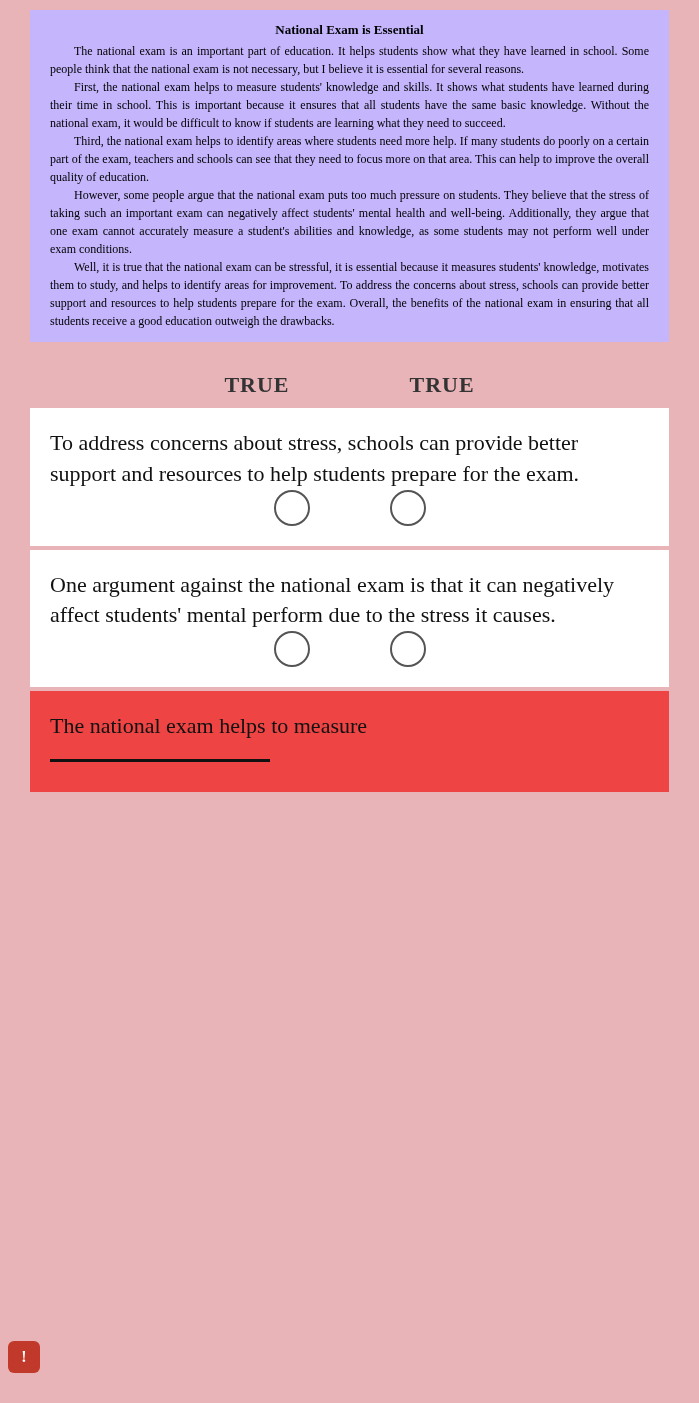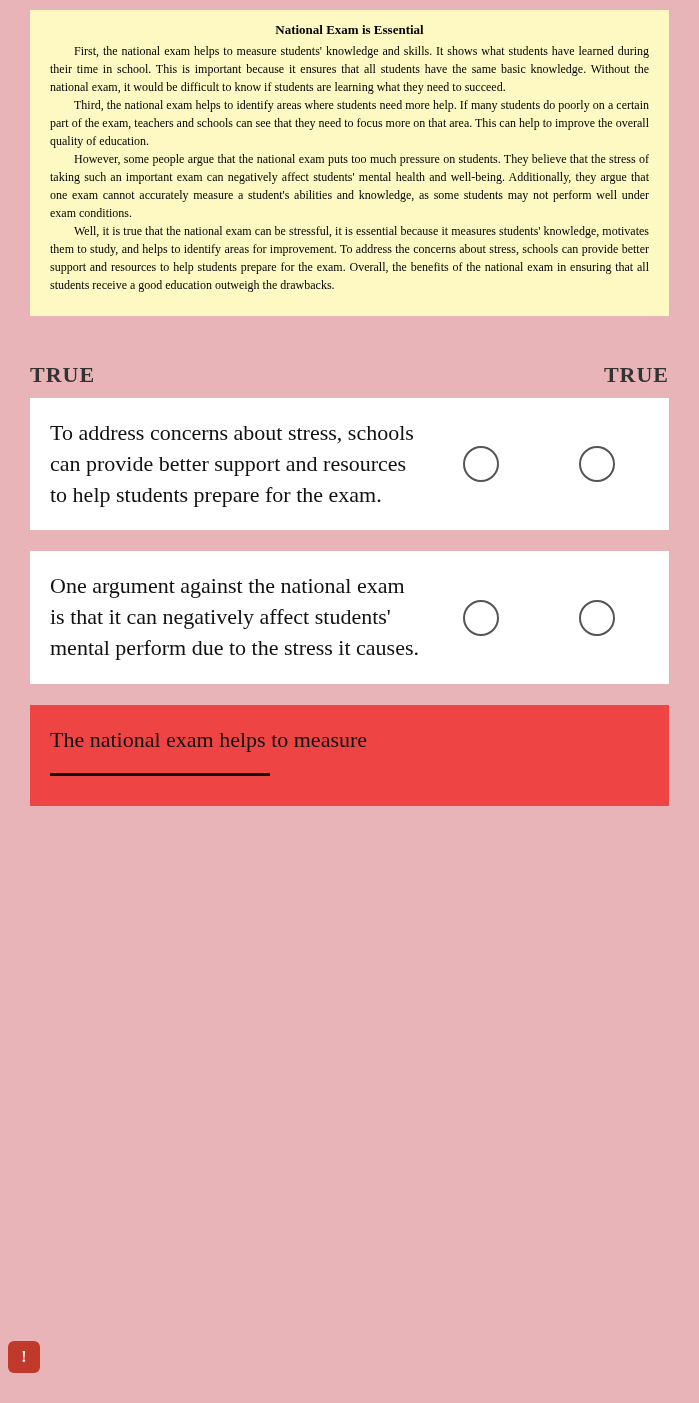--- a/index.html
+++ b/index.html
@@ -17,23 +17,23 @@
       justify-content: center;
     }
 
     .page-container {
       width: 699px;
       background-color: #e8b4b8;
       padding: 10px 30px 20px 30px;
     }
 
     .article-box {
-      background-color: #fef9c3;
-      padding: 12px 20px 22px 20px;
-      margin-bottom: 36px;
+      background-color: #c4b5fd;
+      padding: 12px 20px 12px 20px;
+      margin-bottom: 20px;
     }
 
     .article-title {
       text-align: center;
       font-weight: bold;
       font-size: 13px;
       margin-bottom: 4px;
     }
 
     .article-body {
@@ -42,36 +42,36 @@
       text-align: justify;
     }
 
     .article-body p {
       text-indent: 2em;
       margin-bottom: 0;
     }
 
     .true-false-header {
       display: flex;
-      justify-content: space-between;
+      justify-content: center;
       gap: 120px;
       padding: 10px 0 10px 0;
       font-size: 22px;
       font-weight: bold;
       color: #333;
       letter-spacing: 1px;
     }
 
     .question-row {
       background-color: #ffffff;
       display: flex;
-      flex-direction: row;
+      flex-direction: column;
       align-items: center;
       padding: 20px 20px;
-      margin-bottom: 21px;
+      margin-bottom: 4px;
       min-height: 120px;
     }
 
     .question-text {
       flex: 1;
       font-size: 22px;
       line-height: 1.4;
       color: #111;
       padding-right: 10px;
     }
@@ -135,20 +135,21 @@
     }
   </style>
 </head>
 <body>
 
 <div class="page-container">
 
   <div class="article-box">
     <div class="article-title">National Exam is Essential</div>
     <div class="article-body">
+      <p>The national exam is an important part of education. It helps students show what they have learned in school. Some people think that the national exam is not necessary, but I believe it is essential for several reasons.</p>
       <p>First, the national exam helps to measure students' knowledge and skills. It shows what students have learned during their time in school. This is important because it ensures that all students have the same basic knowledge. Without the national exam, it would be difficult to know if students are learning what they need to succeed.</p>
       <p>Third, the national exam helps to identify areas where students need more help. If many students do poorly on a certain part of the exam, teachers and schools can see that they need to focus more on that area. This can help to improve the overall quality of education.</p>
       <p>However, some people argue that the national exam puts too much pressure on students. They believe that the stress of taking such an important exam can negatively affect students' mental health and well-being. Additionally, they argue that one exam cannot accurately measure a student's abilities and knowledge, as some students may not perform well under exam conditions.</p>
       <p>Well, it is true that the national exam can be stressful, it is essential because it measures students' knowledge, motivates them to study, and helps to identify areas for improvement. To address the concerns about stress, schools can provide better support and resources to help students prepare for the exam. Overall, the benefits of the national exam in ensuring that all students receive a good education outweigh the drawbacks.</p>
     </div>
   </div>
 
   <div class="true-false-header">
     <span>TRUE</span>
     <span>TRUE</span>

